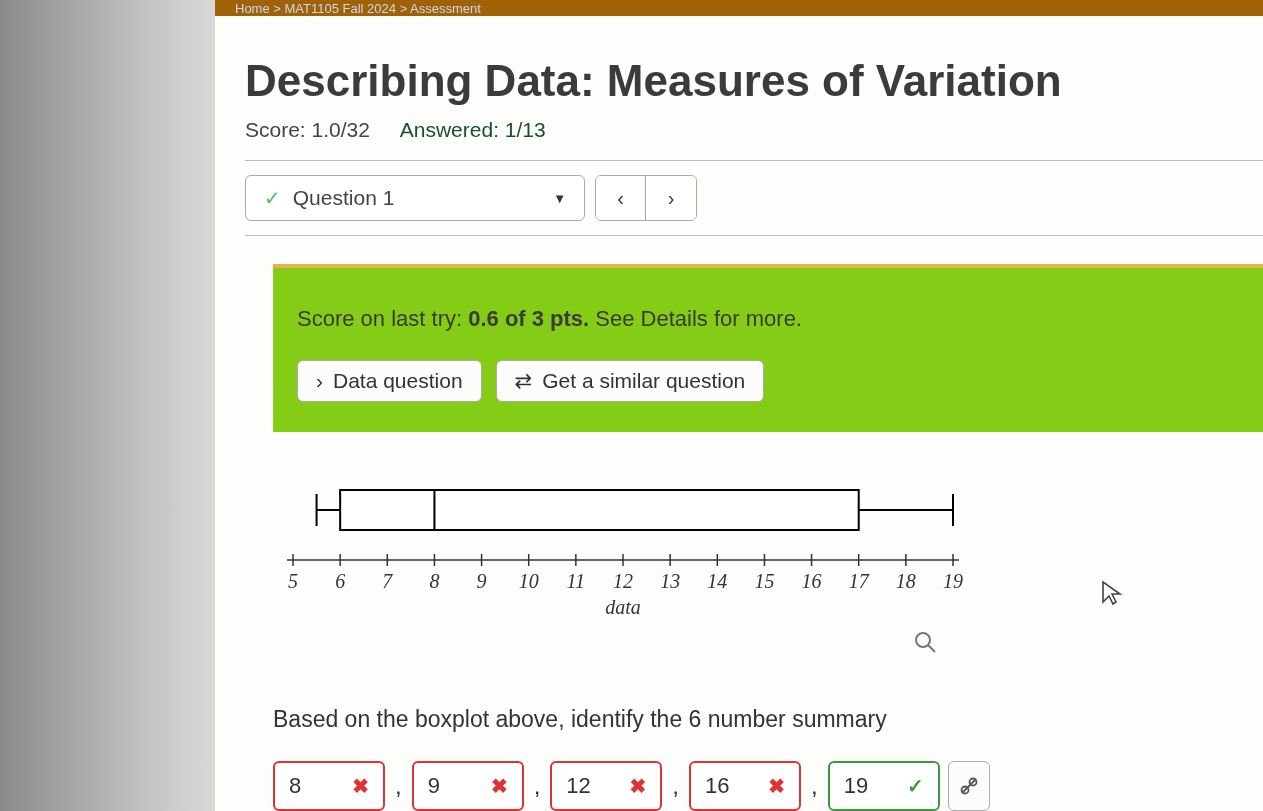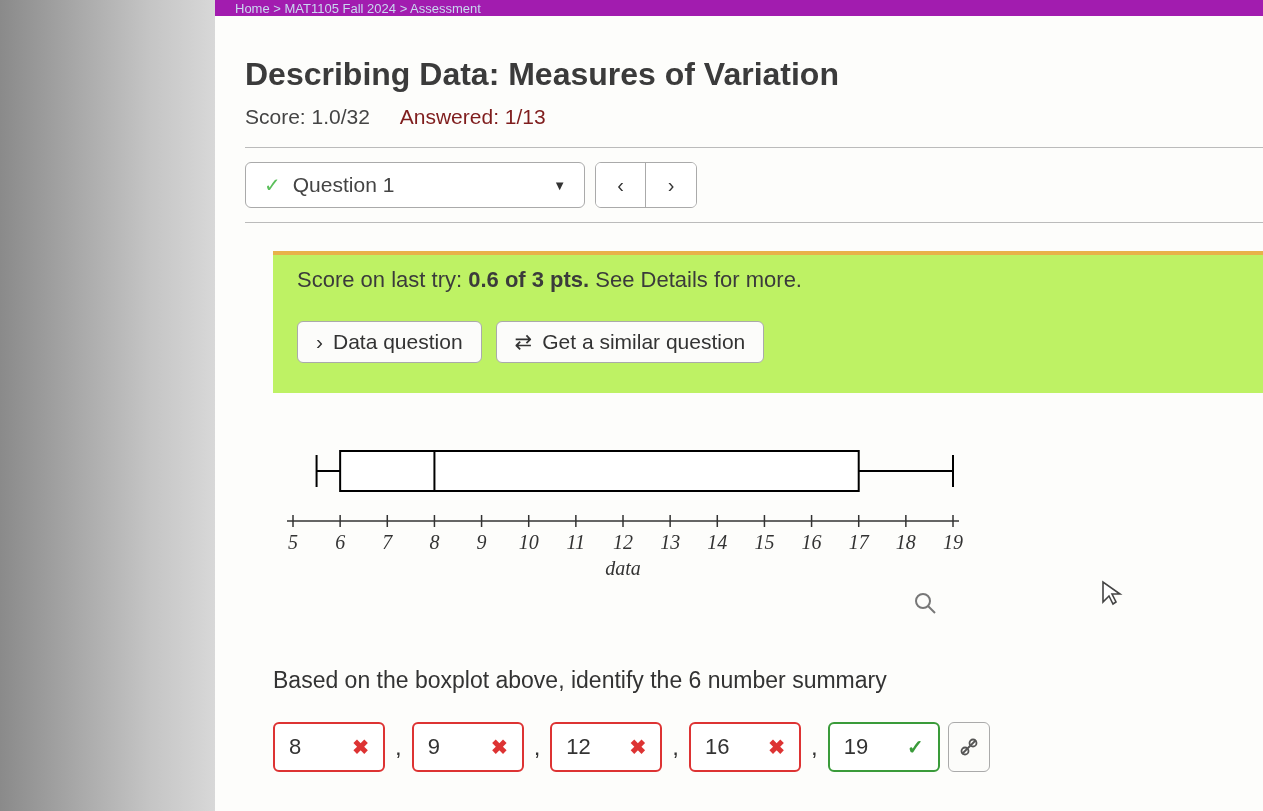--- a/index.html
+++ b/index.html
@@ -16,46 +16,46 @@
     position: absolute;
     left: 0; top: 0; bottom: 0;
     width: 215px;
     background: linear-gradient(90deg, #8a8a8a 0%, #c5c5c5 70%, #d8d8d8 100%);
     z-index: 0;
   }
   .top-bar {
     position: absolute;
     left: 215px; right: 0; top: 0;
     height: 16px;
-    background: #a21caf;
+    background: #a16207;
     color: #c9d8ef;
     font-size: 13px;
     padding-left: 20px;
     display: flex;
     align-items: center;
     overflow: hidden;
   }
   .main {
     position: absolute;
     left: 215px; right: 0; top: 16px; bottom: 0;
     background: #fdfdfb;
     padding: 40px 0 0 30px;
   }
   .page-title {
-    font-size: 32px;
+    font-size: 44px;
     font-weight: 700;
     color: #3b3b3b;
     margin-bottom: 12px;
   }
   .score-line {
     font-size: 21px;
     color: #444;
     margin-bottom: 18px;
   }
-  .score-line .ans { margin-left: 24px; color:#7f1d1d;margin-top:29px; }
+  .score-line .ans { margin-left: 24px; color:#14532d;margin-top:29px; }
   .divider {
     border-top: 1px solid #bbb;
     margin: 8px 0 14px 0;
   }
   .qnav {
     display: flex;
     align-items: stretch;
     gap: 10px;
     margin-bottom: 14px;
   }
@@ -92,22 +92,22 @@
     cursor:pointer;
   }
   .nav-pair button:last-child { border-right:none; }
   .divider2 {
     border-top: 1px solid #bbb;
     margin: 0 0 0 0;
   }
   .feedback-box {
     margin: 28px 0 16px 28px;
     border-top: 4px solid #e8b24a;
-    background: #bef264;
-    padding: 12px 24px 30px 24px;
+    background: #84cc16;
+    padding: 38px 24px 30px 24px;
   }
   .fb-line {
     font-size: 22px;
     color: #3b3b3b;
     margin-bottom: 28px;
   }
   .fb-line b { font-weight:700; }
   .fb-row { display:flex; align-items:center; gap:14px; }
   .pill-btn {
     border:1px solid #aaa;

